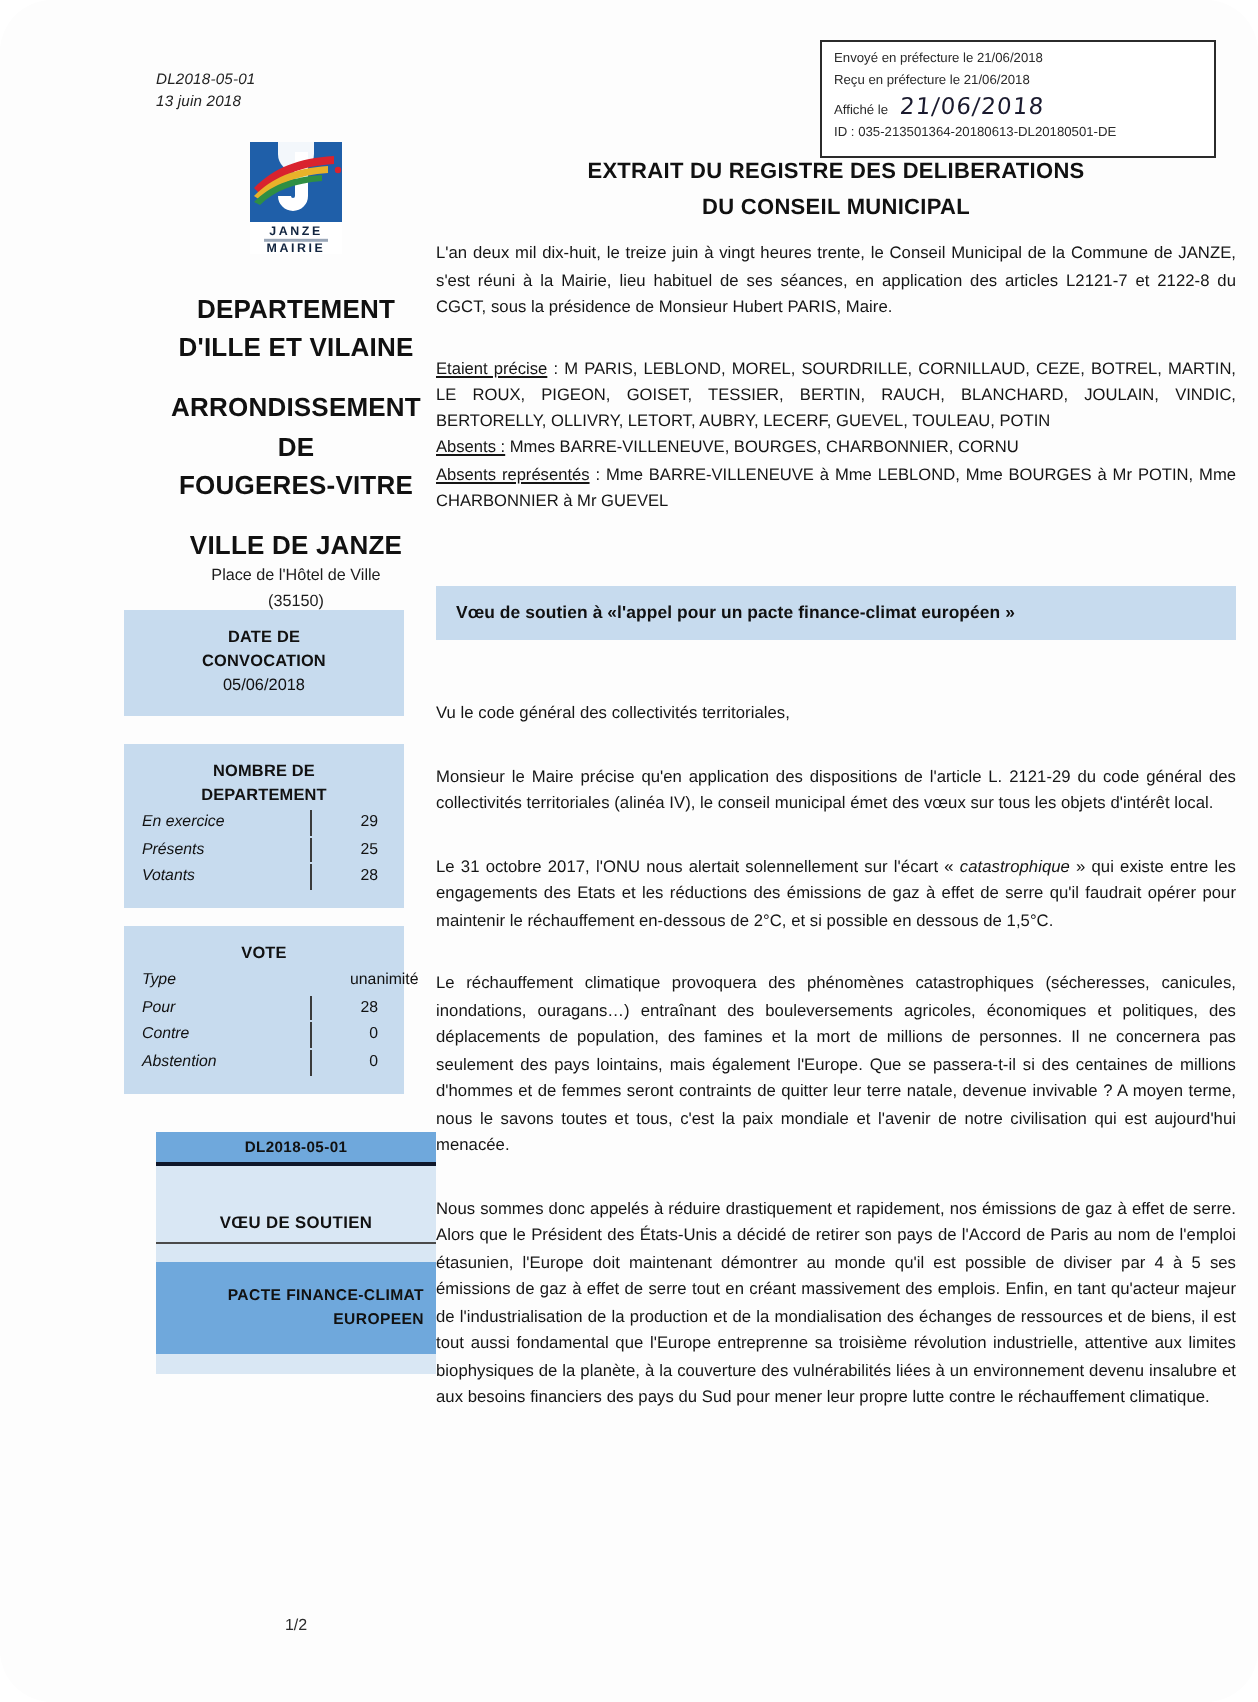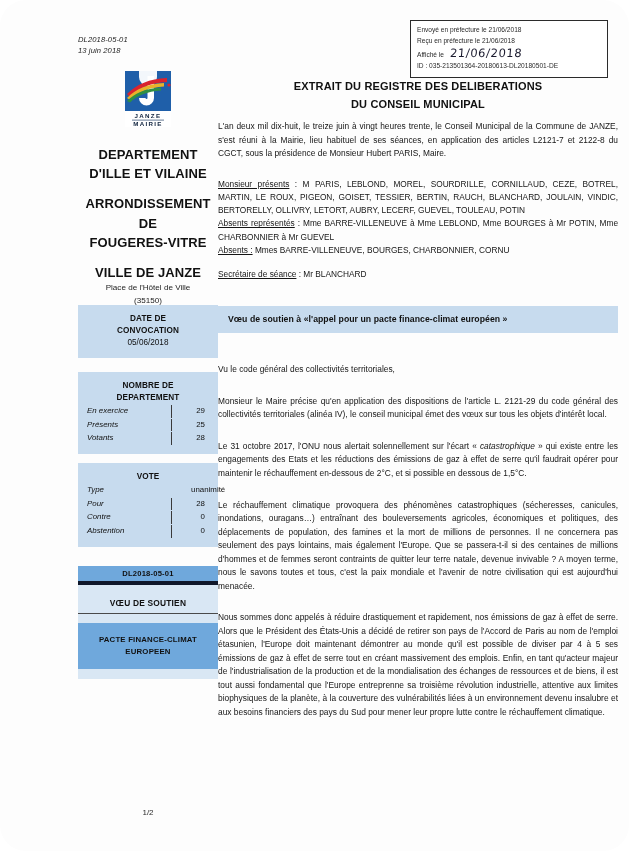--- a/index.html
+++ b/index.html
@@ -110,21 +110,21 @@
   }
   .side-sub {
     font-size: 8.1px;
     line-height: 1.52;
     color: #1c1c1c;
   }
   .side-gap { height: 11px; }
 
   .info-box {
     position: absolute;
-    left: 78px;
+    left: 62px;
     width: 140px;
     background: #c7dbee;
     box-sizing: border-box;
     padding: 8px 7px 9px 7px;
   }
   .box-title {
     font-size: 8.2px;
     font-weight: bold;
     text-align: center;
     line-height: 1.45;
@@ -181,29 +181,29 @@
     font-weight: bold;
     color: #111;
     padding: 3px 2px;
     letter-spacing: .2px;
   }
   .tag-mid {
     text-align: center;
     font-size: 8.4px;
     font-weight: bold;
     color: #111;
-    padding: 13px 2px 5px;
-    border-top: 4px solid #0f172a;
+    padding: 23px 2px 5px;
+    border-top: 2px solid #0f172a;
     border-bottom: 1px solid #4a4a4a;
     background: #d9e7f4;
     letter-spacing: .2px;
   }
   .tag-band-tall {
     background: #6fa8dc;
-    text-align: center;
+    text-align: right;
     font-size: 7.8px;
     font-weight: bold;
     color: #111;
     padding: 11px 6px 12px;
     line-height: 1.5;
     letter-spacing: .2px;
     margin-top: 9px;
   }
 
   .page-num {
@@ -372,34 +372,31 @@
 
   <div class="page-num">1/2</div>
 
   <div class="main">
 
     <p class="para">L'an deux mil dix-huit, le treize juin à vingt heures trente, le Conseil Municipal de la Commune de JANZE, s'est réuni à la Mairie, lieu habituel de ses séances, en application des articles L2121-7 et 2122-8 du CGCT, sous la présidence de Monsieur Hubert PARIS, Maire.</p>
 
     <div style="height:8px"></div>
 
     <div class="attendance">
-      <span class="u">Monsieur présents</span><span> : M PARIS, LEBLOND, MOREL, SOURDRILLE, CORNILLAUD, CEZE, BOTREL, MARTIN, LE ROUX, PIGEON, GOISET, TESSIER, BERTIN, RAUCH, BLANCHARD, JOULAIN, VINDIC, BERTORELLY, OLLIVRY, LETORT, AUBRY, LECERF, GUEVEL, TOULEAU, POTIN</span>
+      <span class="u">Etaient précise</span><span> : M PARIS, LEBLOND, MOREL, SOURDRILLE, CORNILLAUD, CEZE, BOTREL, MARTIN, LE ROUX, PIGEON, GOISET, TESSIER, BERTIN, RAUCH, BLANCHARD, JOULAIN, VINDIC, BERTORELLY, OLLIVRY, LETORT, AUBRY, LECERF, GUEVEL, TOULEAU, POTIN</span>
+    </div>
+    <div class="attendance">
+      <span class="u">Absents :</span><span> Mmes BARRE-VILLENEUVE, BOURGES, CHARBONNIER, CORNU</span>
     </div>
     <div class="attendance">
       <span class="u">Absents représentés</span><span> : Mme BARRE-VILLENEUVE à Mme LEBLOND, Mme BOURGES à Mr POTIN, Mme CHARBONNIER à Mr GUEVEL</span>
     </div>
-    <div class="attendance">
-      <span class="u">Absents :</span><span> Mmes BARRE-VILLENEUVE, BOURGES, CHARBONNIER, CORNU</span>
-    </div>
 
     <div style="height:11px"></div>
 
-    <div class="attendance">
-      <span class="u">Secrétaire de séance</span><span> : Mr BLANCHARD</span>
-    </div>
 
     <div style="height:25px"></div>
 
     <div class="subject-banner">Vœu de soutien à «l'appel pour un pacte finance-climat européen  »</div>
 
     <div style="height:30px"></div>
 
     <p class="para">Vu le code général des collectivités territoriales,</p>
 
     <div style="height:9px"></div>

